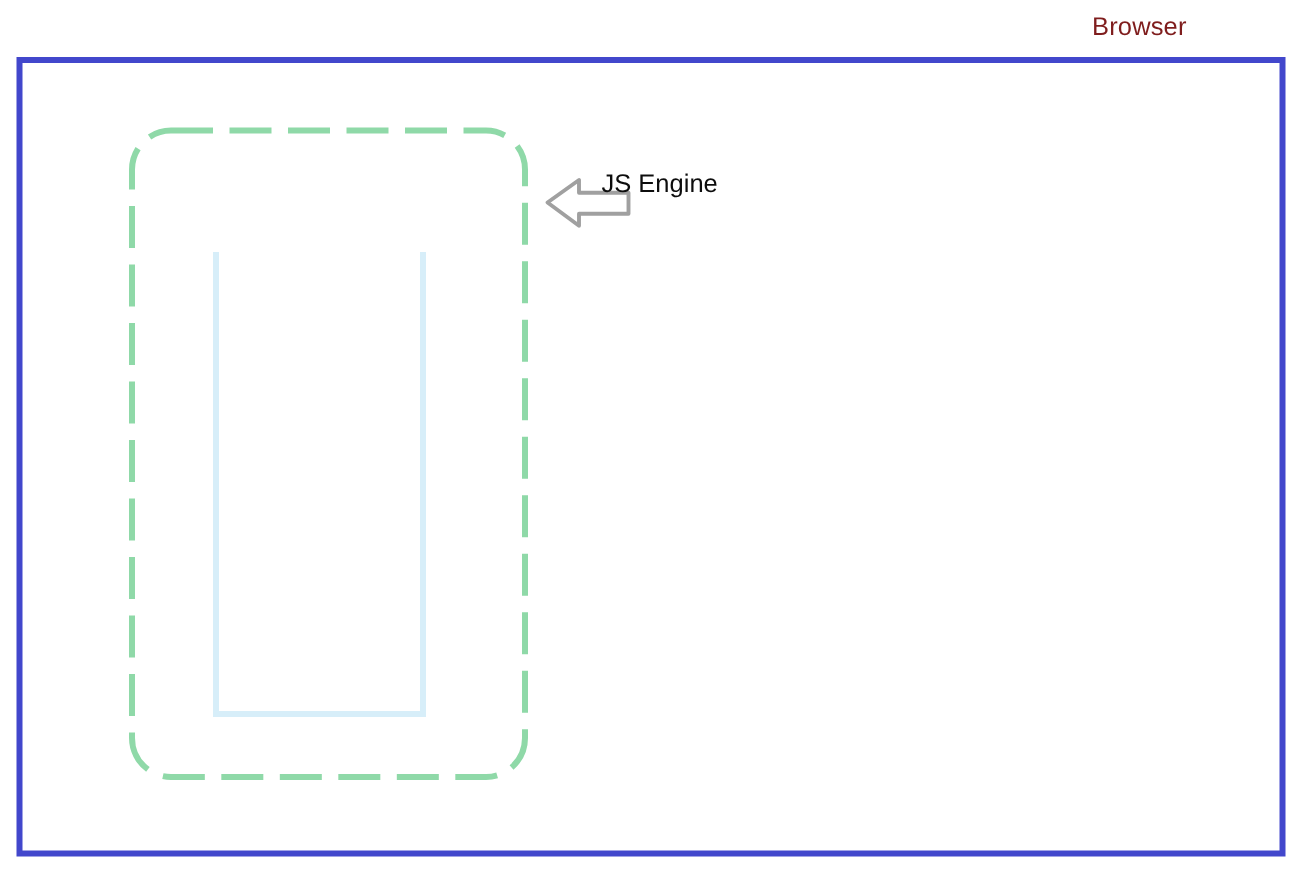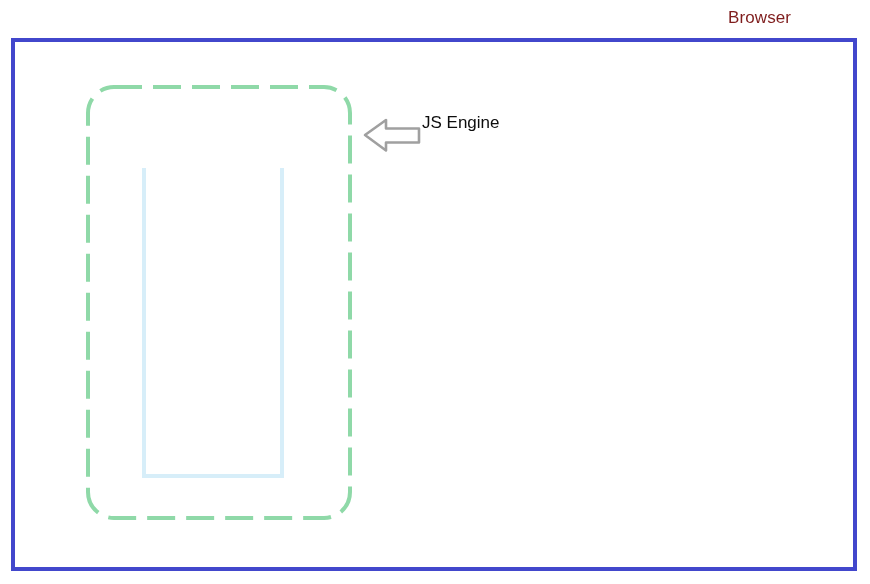--- a/index.html
+++ b/index.html
@@ -90,21 +90,21 @@
     left: 363px;
     top: 116px;
     width: 58px;
     height: 36px;
   }
   .js-engine-arrow svg { display: block; overflow: visible; }
 
   
   .js-engine-label {
     position: absolute;
-    left: 422px;
+    left: 401px;
     top: 113px;
     font-size: 17px;
     color: #0d0d0d;
     white-space: nowrap;
   }
 </style>
 </head>
 <body>
 
 <div id="canvas">

